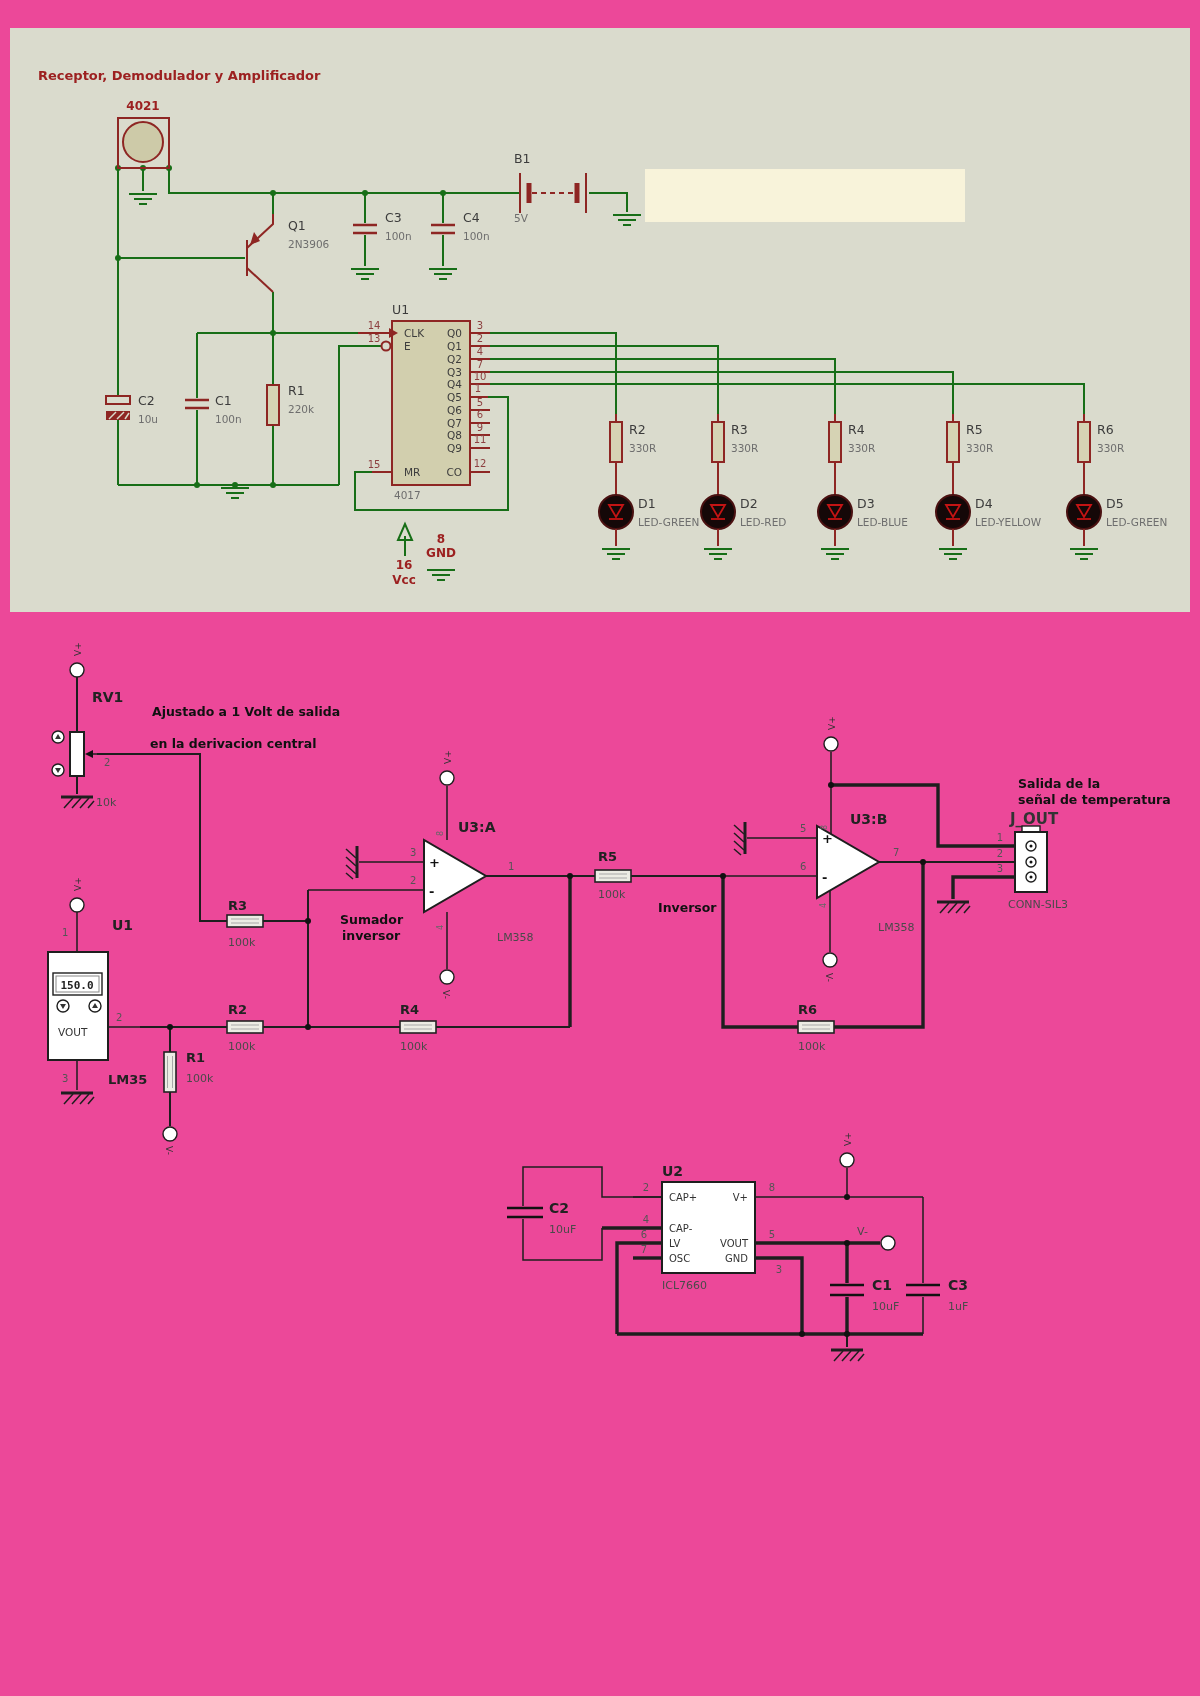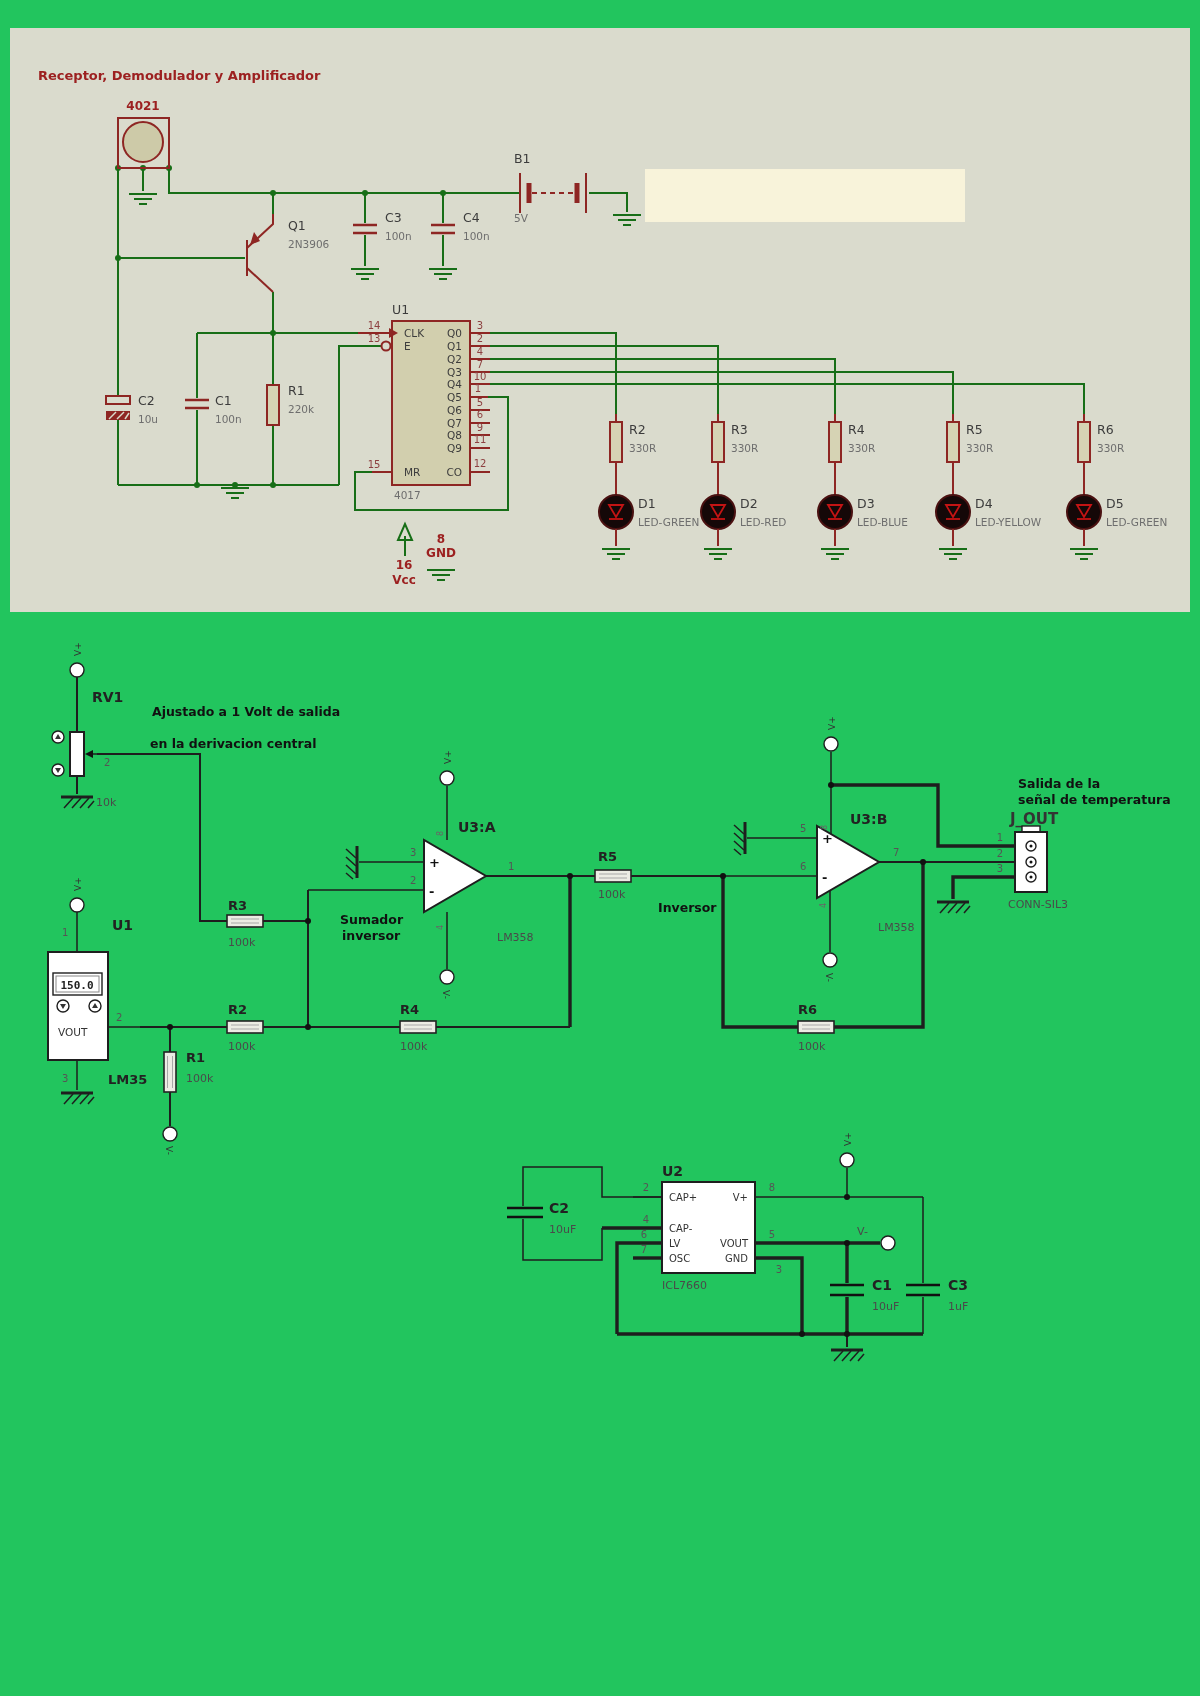--- a/index.html
+++ b/index.html
@@ -1,16 +1,16 @@
 <!DOCTYPE html>
 <html><head>
 <meta charset="utf-8">
 <style>
   html,body{margin:0;padding:0;background:#ffffff;}
-  .canvas{position:relative;width:1200px;height:1696px;background:#22c55e;overflow:hidden;}
+  .canvas{position:relative;width:1200px;height:1696px;background:#ec4899;overflow:hidden;}
   svg text{font-family:"DejaVu Sans", sans-serif;}
   
   .w   {stroke:#176e17;stroke-width:2;fill:none;}
   .wd  {fill:#176e17;stroke:none;}
   .rc  {stroke:#8e2623;stroke-width:2;fill:none;}
   .rcf {stroke:#8e2623;stroke-width:2;fill:#d6d3b4;}
   .icf {stroke:#8e2623;stroke-width:2;fill:#d2cfae;}
   .rs  {stroke:#8e2623;stroke-width:2;fill:none;}
   .rs5 {stroke:#8e2623;stroke-width:5;fill:none;}
   .cpl {stroke:#8e2623;stroke-width:2.5;fill:none;}

